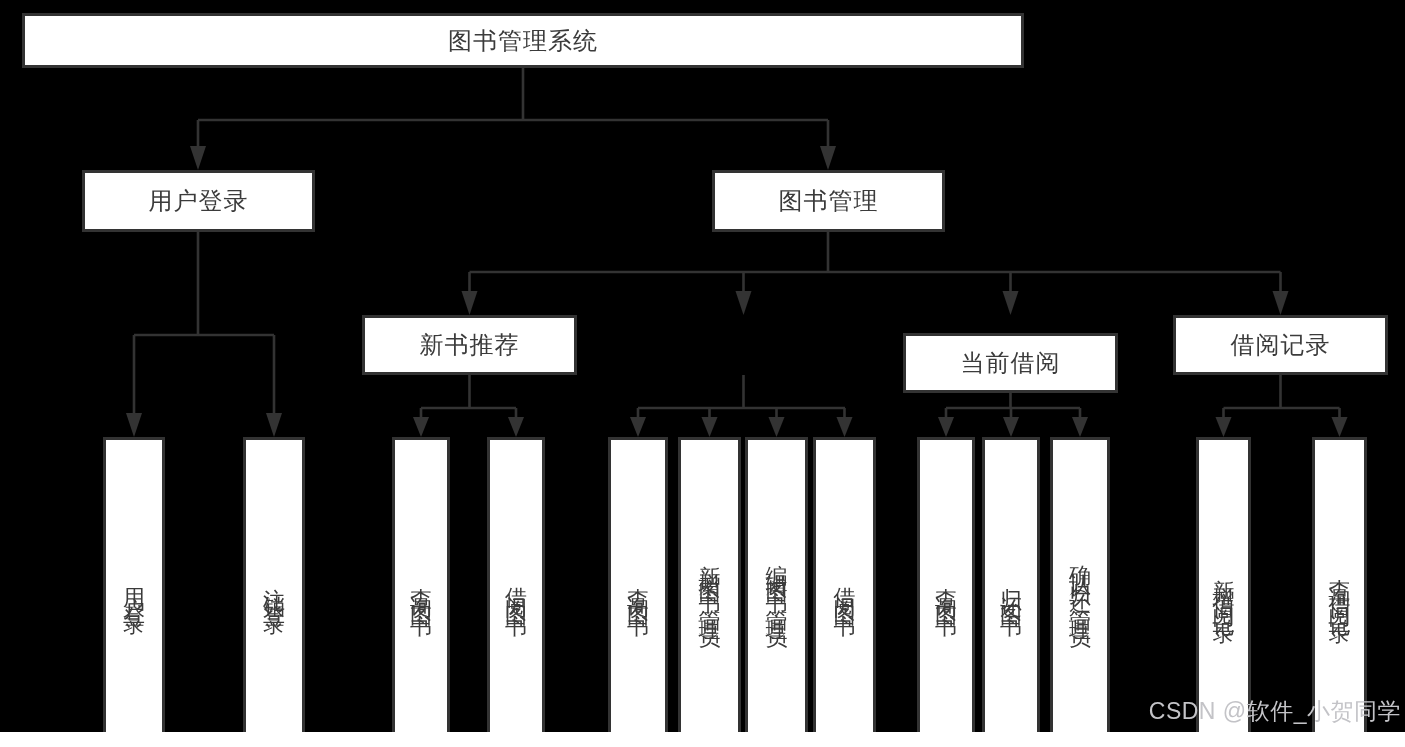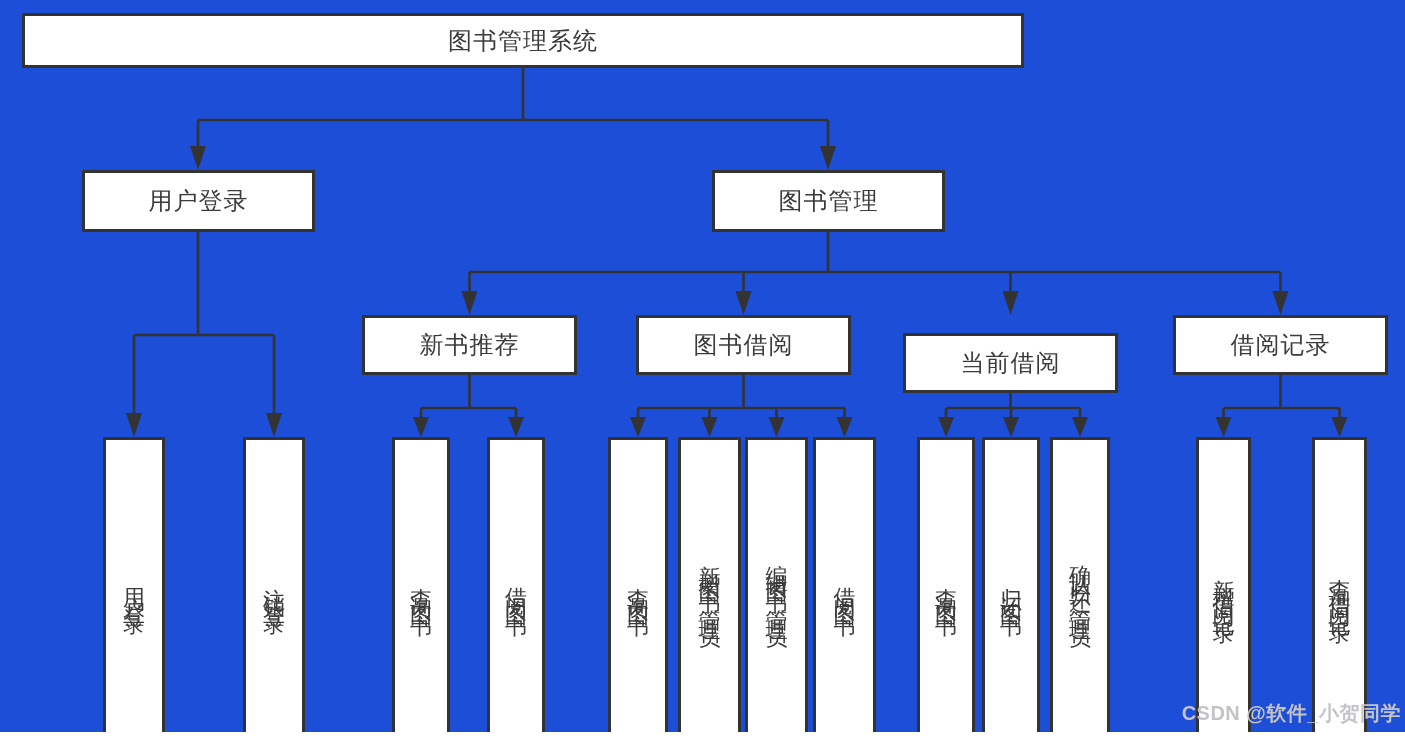--- a/index.html
+++ b/index.html
@@ -1,20 +1,20 @@
 <!DOCTYPE html>
 <html><head>
 <meta charset="utf-8">
 <style>
   html, body { margin: 0; padding: 0; background: #ffffff; }
   .canvas {
     position: relative;
     width: 1405px;
     height: 732px;
-    background: #1d4ed8;
+    background: #000000;
     overflow: hidden;
     font-family: "Liberation Sans", sans-serif;
     color: #3b3b3b;
   }
   svg.wires { position: absolute; left: 0; top: 0; }
   .box {
     position: absolute;
     box-sizing: border-box;
     border: 3px solid #333333;
     background: #ffffff;
@@ -32,25 +32,24 @@
     text-orientation: mixed;
     font-size: 22px;
     letter-spacing: 9px;
     line-height: 1;
     white-space: nowrap;
   }
   .watermark {
     position: absolute;
     right: 4px;
     bottom: 5px;
-    font-size: 20px;
+    font-size: 23px;
     color: #c3c3c7;
     letter-spacing: 0.5px;
     white-space: nowrap;
-    font-weight: bold;
   }
 </style>
 </head>
 <body>
 
 <div class="canvas">
 
   <svg class="wires" width="1405" height="747" viewBox="0 0 1405 747">
     <path fill="none" stroke="#333333" stroke-width="2.6" d="
       M523,67 V120 M198,120 H828 M198,120 V148 M828,120 V148
@@ -94,23 +93,20 @@
   <div class="box lvl1-box" style="left:82px;">
     <span class="hlabel">用户登录</span>
   </div>
   <div class="box lvl2-box" style="left:362px;">
     <span class="hlabel">新书推荐</span>
   </div>
 
   <div class="box lvl1-box" style="left:712px;">
     <span class="hlabel">图书管理</span>
   </div>
-  <div class="box lvl2-box" style="left:636px;">
-    <span class="hlabel">图书借阅</span>
-  </div>
   <div class="box lvl2-box" style="left:903px;margin-top:18px;">
     <span class="hlabel">当前借阅</span>
   </div>
   <div class="box lvl2-box" style="left:1173px;">
     <span class="hlabel">借阅记录</span>
   </div>
 
   <div class="box leaf-box" style="left:103px;width:62px;">
     <span class="vlabel">用户登录</span>
   </div>

